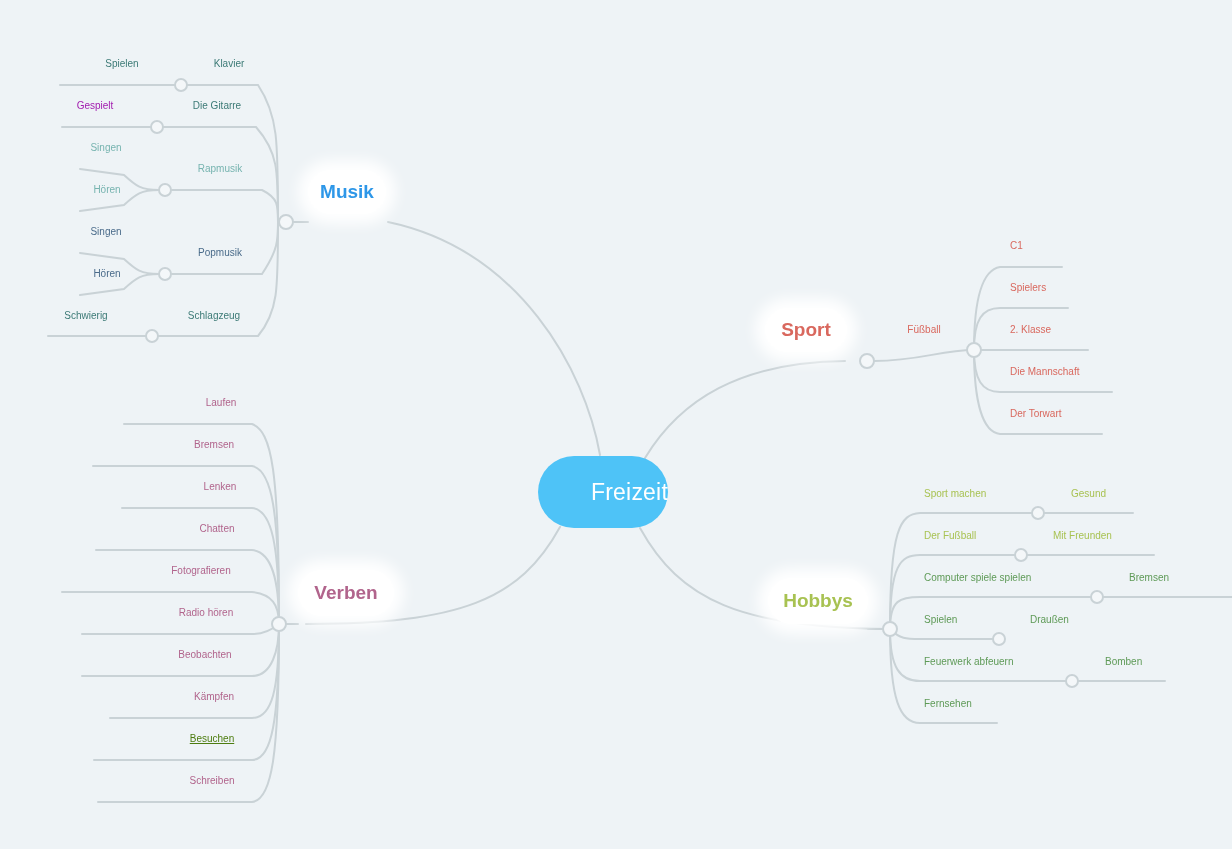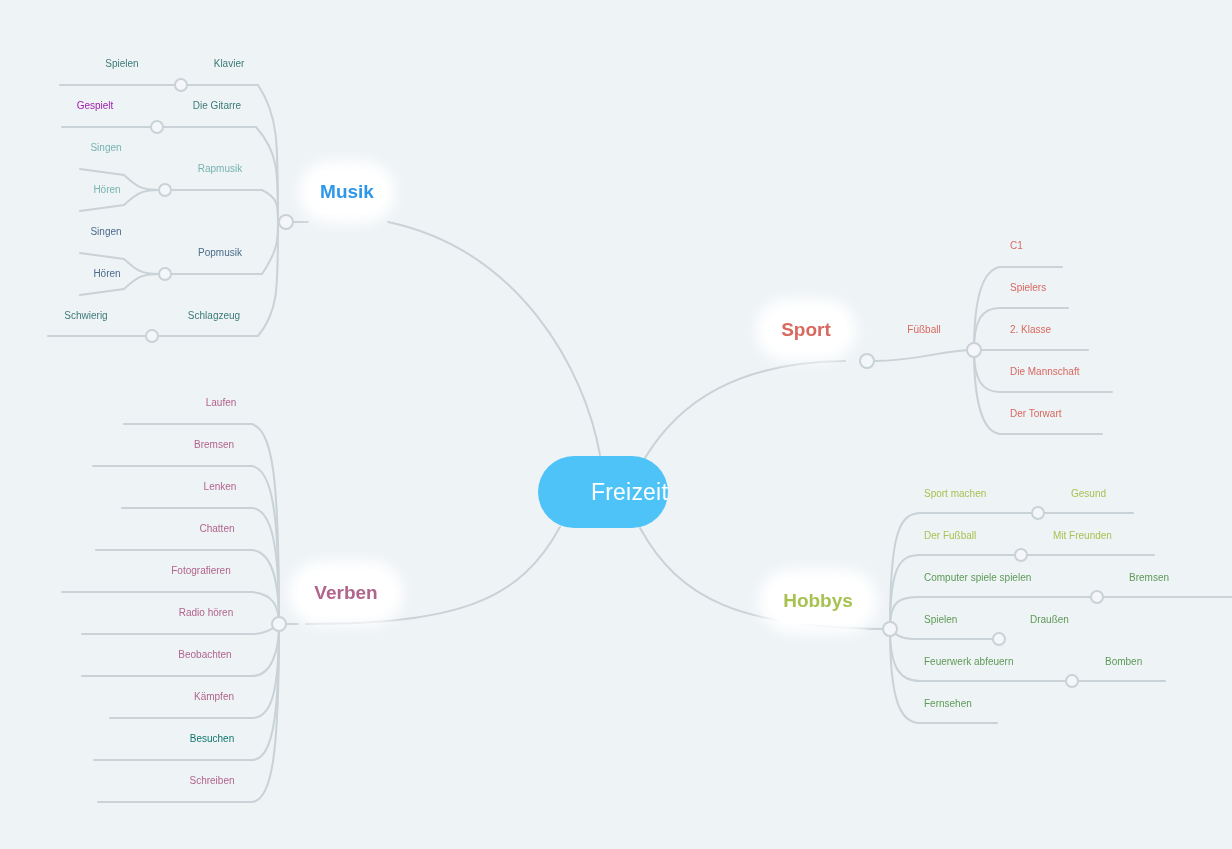--- a/index.html
+++ b/index.html
@@ -204,21 +204,21 @@
   <div class="label" style="left:1010px; top:409px; color:#d9685e;">Der Torwart</div>
 
   <div class="label center" style="left:221px; top:398px; color:#b1648c;">Laufen</div>
   <div class="label center" style="left:214px; top:440px; color:#b1648c;">Bremsen</div>
   <div class="label center" style="left:220px; top:482px; color:#b1648c;">Lenken</div>
   <div class="label center" style="left:217px; top:524px; color:#b1648c;">Chatten</div>
   <div class="label center" style="left:201px; top:566px; color:#b1648c;">Fotografieren</div>
   <div class="label center" style="left:206px; top:608px; color:#b1648c;">Radio hören</div>
   <div class="label center" style="left:205px; top:650px; color:#b1648c;">Beobachten</div>
   <div class="label center" style="left:214px; top:692px; color:#b1648c;">Kämpfen</div>
-  <div class="label center" style="left:212px; top:734px; color:#0f766e;">Besuchen</div>
+  <div class="label center" style="left:212px; top:734px; color:#4d7c0f;text-decoration:underline;">Besuchen</div>
   <div class="label center" style="left:212px; top:776px; color:#b1648c;">Schreiben</div>
 
   <div class="label" style="left:924px;  top:489px; color:#a8c252;">Sport machen</div>
   <div class="label" style="left:1071px; top:489px; color:#a8c252;">Gesund</div>
 
   <div class="label" style="left:924px;  top:531px; color:#a8c252;">Der Fußball</div>
   <div class="label" style="left:1053px; top:531px; color:#a8c252;">Mit Freunden</div>
 
   <div class="label" style="left:924px;  top:573px; color:#5e9a57;">Computer spiele spielen</div>
   <div class="label" style="left:1129px; top:573px; color:#5e9a57;">Bremsen</div>

